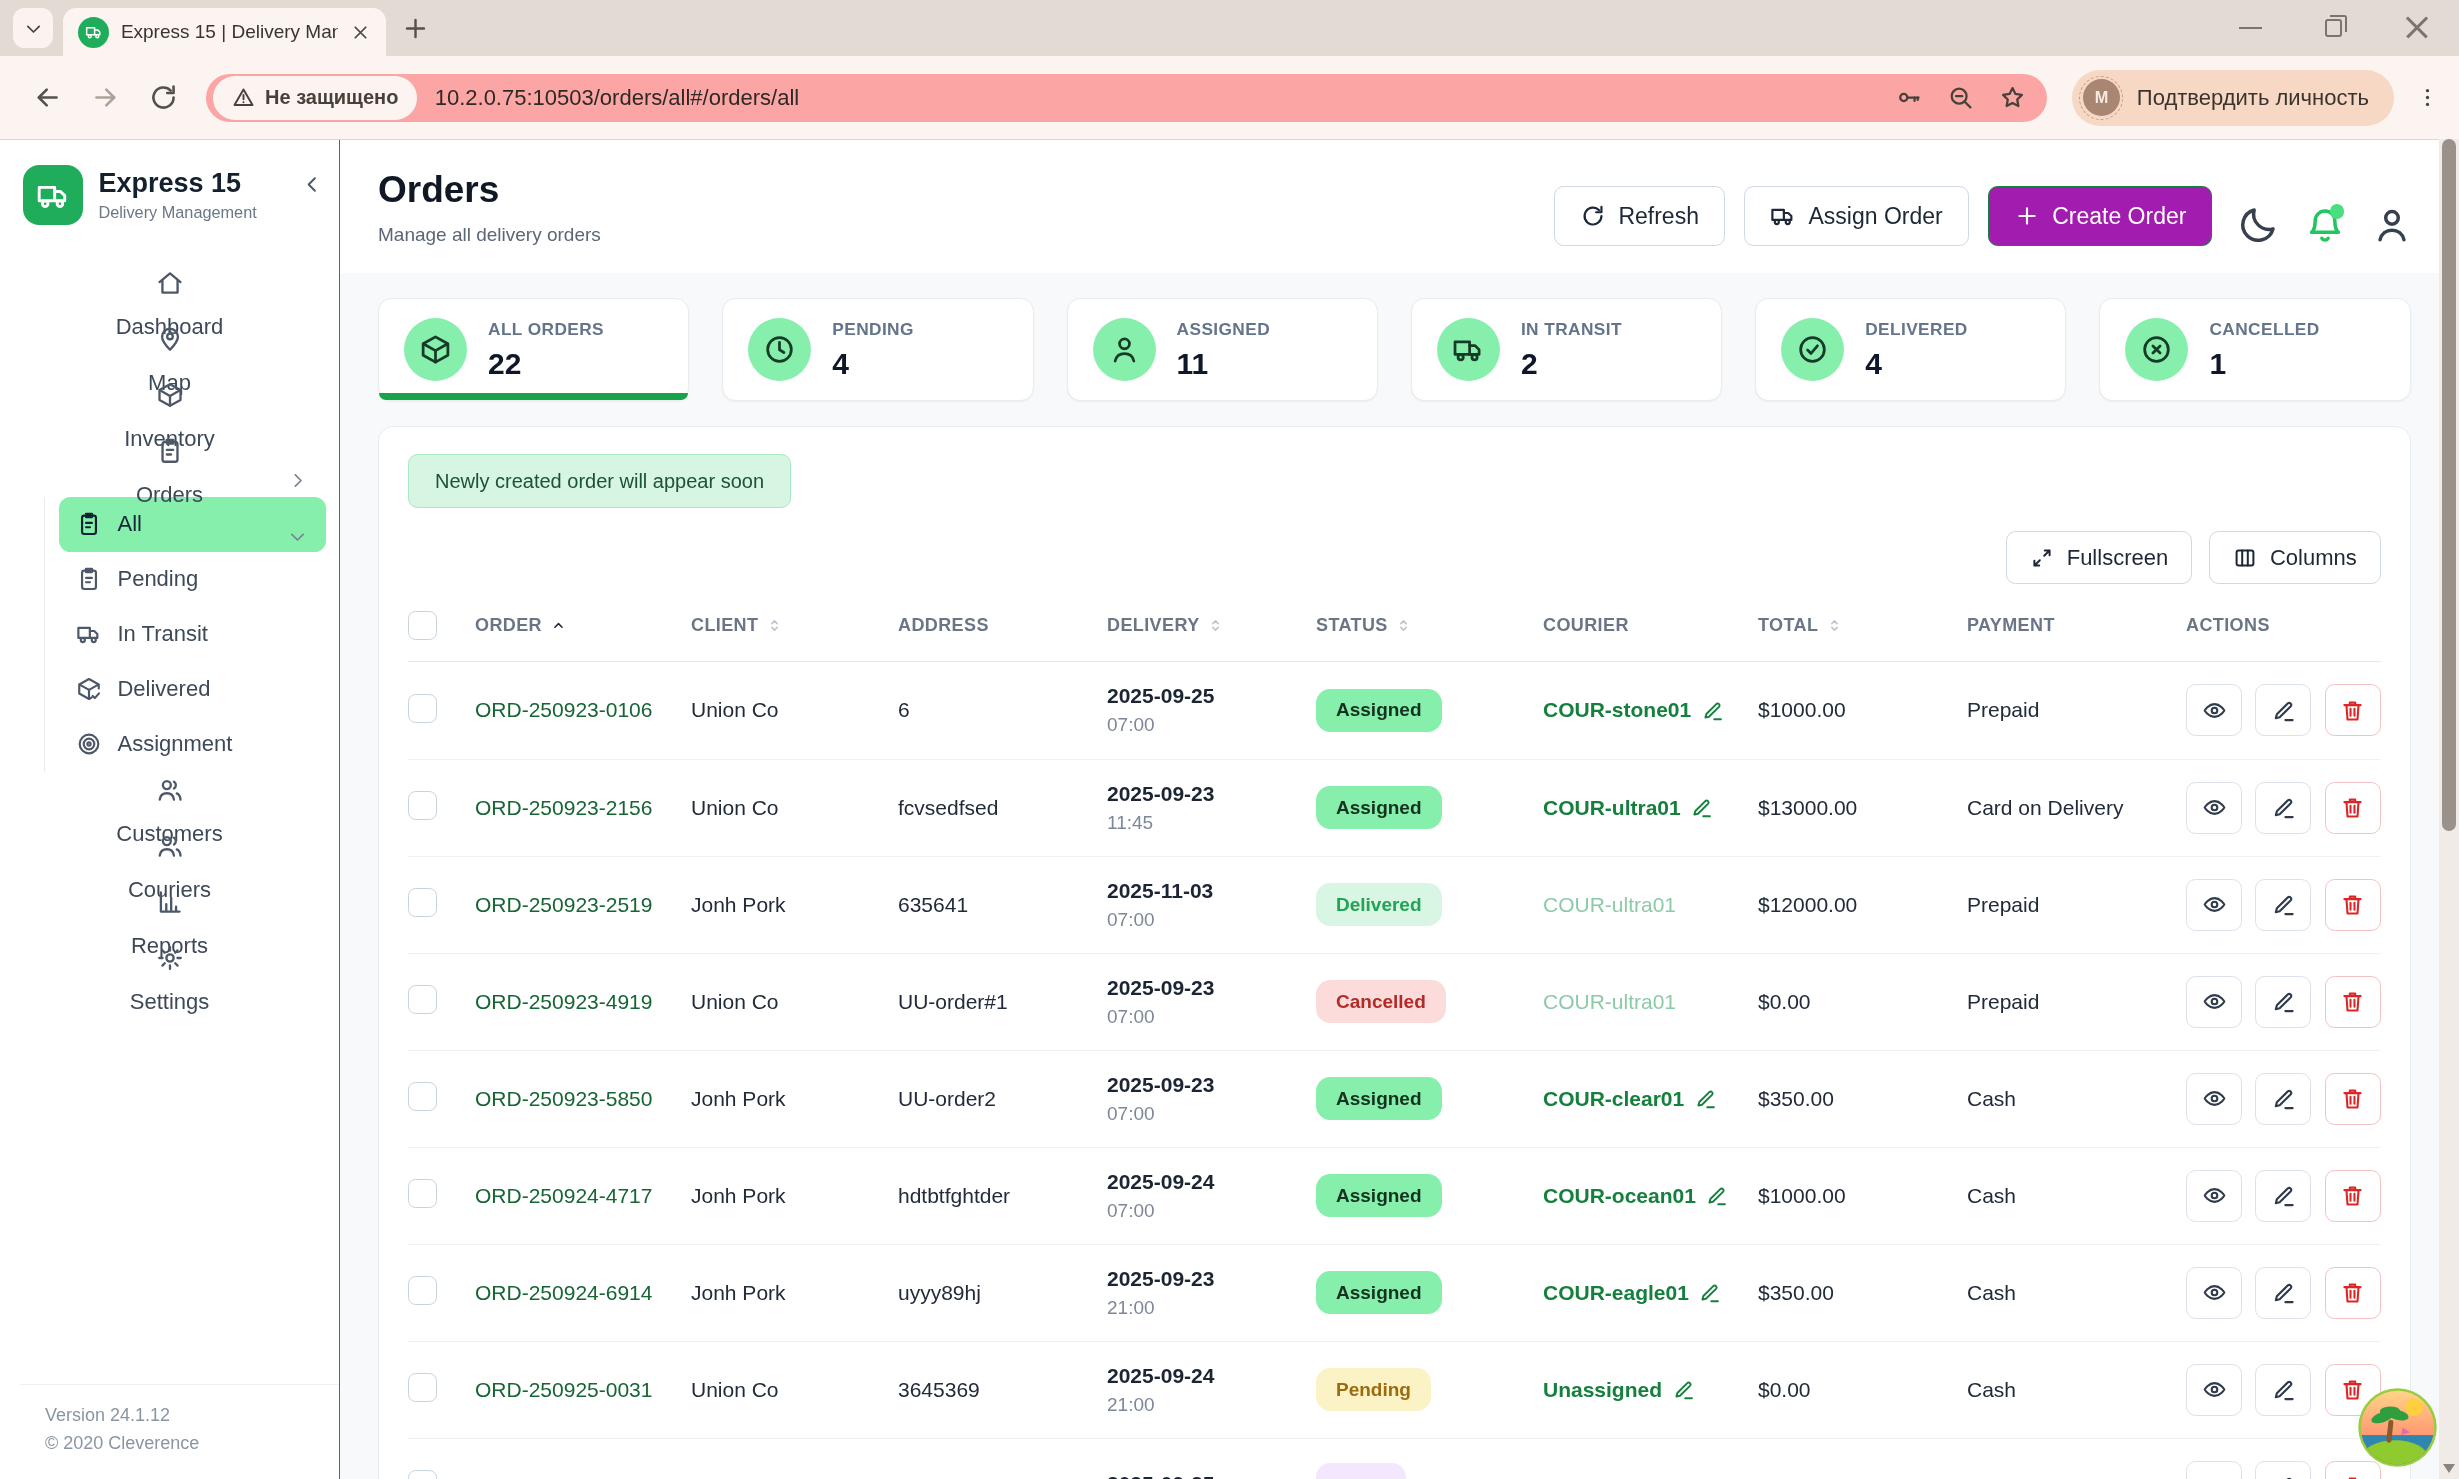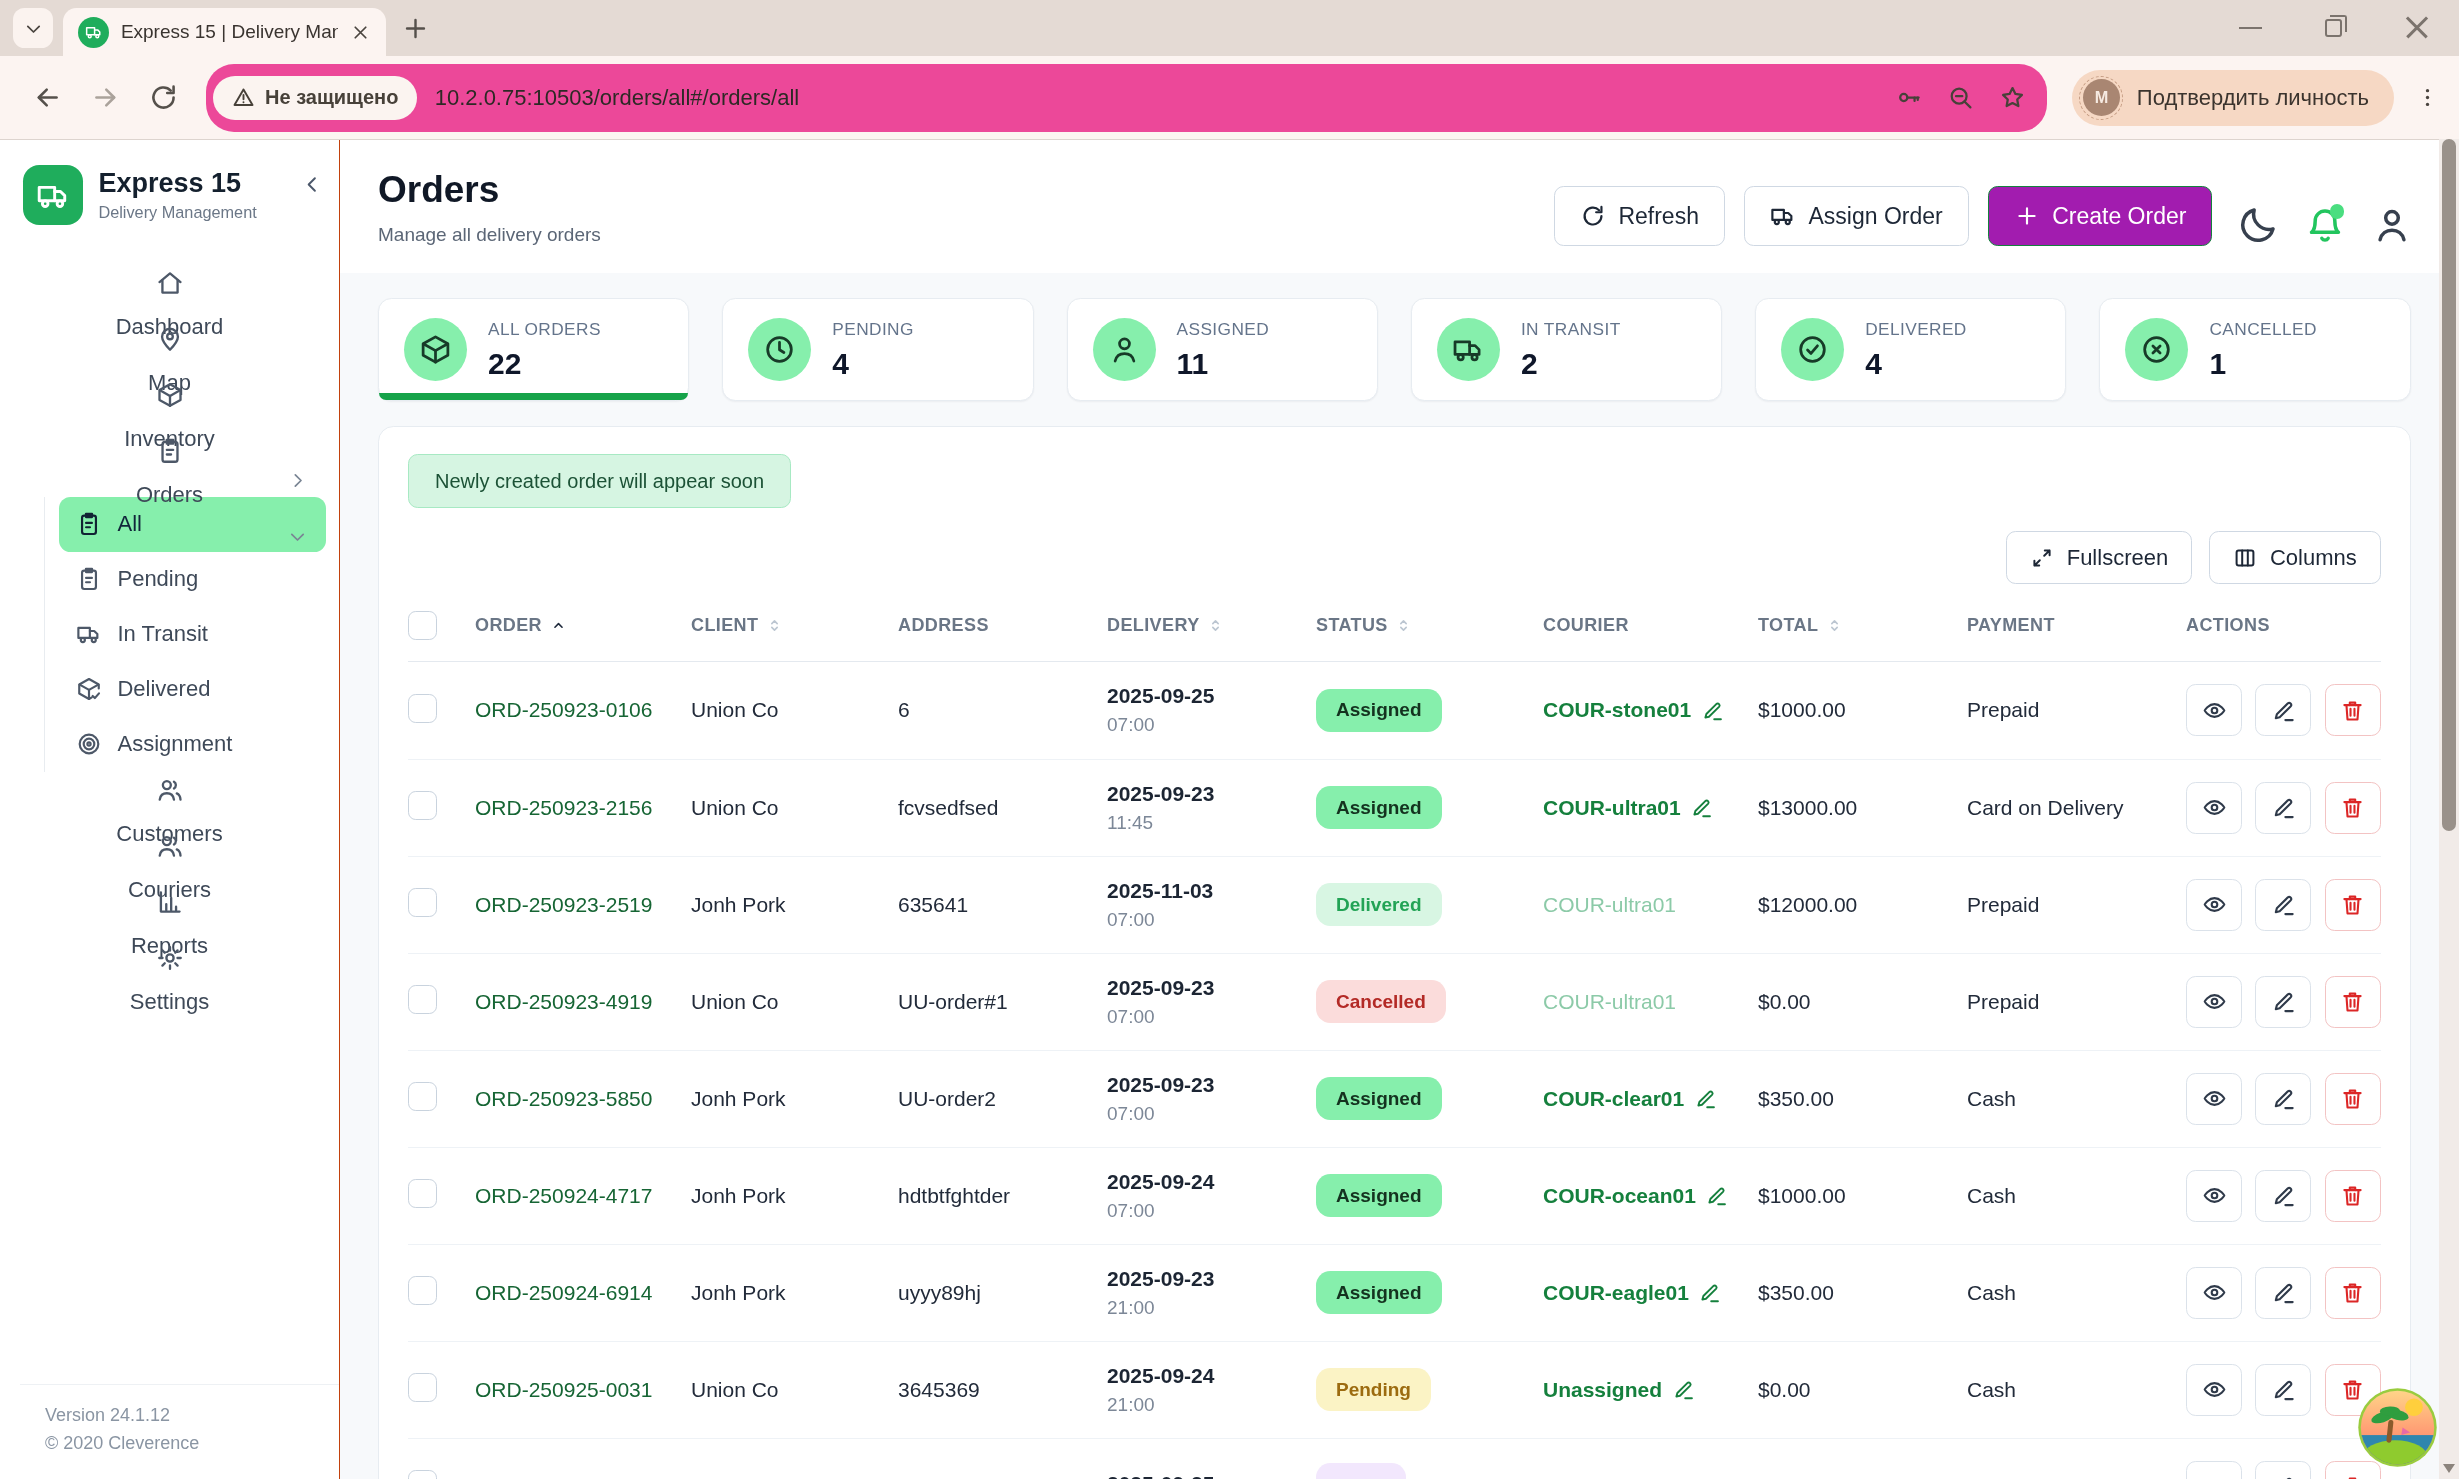--- a/index.html
+++ b/index.html
@@ -23,21 +23,21 @@
   .win-min { width:23px; height:2.9px; background:#7b736d; }
   .win-restore { width:17.3px; height:17.3px; border:2.4px solid #7b736d; border-radius:2.9px; position:relative; }
   .win-restore::after { content:""; position:absolute; left:2.9px; top:-6.7px; width:15.4px; height:15.4px; border-top:2.4px solid #7b736d; border-right:2.4px solid #7b736d; border-radius:0 2.9px 0 0; }
   .win-close { width:25px; height:25px; position:relative; }
   .win-close::before,.win-close::after { content:""; position:absolute; left:-1.9px; top:10.6px; width:28px; height:2.5px; background:#7b736d; }
   .win-close::before { transform:rotate(45deg);} .win-close::after { transform:rotate(-45deg);}
 
   .toolbar { height:84px; background:#fcf4f1; border-bottom:1px solid #ddd4cf; display:flex; align-items:center; padding:0 19px; }
   .navbtn { width:31px; height:31px; color:#55504b; margin:0 13.4px; }
   .navbtn.fwd { color:#aaa29b; }
-  .addressbar { flex:1; height:68px; background:#ec4899; border-radius:28px; display:flex; align-items:center; margin:0 13.4px; padding:0 21px 0 7.7px; }
+  .addressbar { flex:1; height:48px; background:#fca5a5; border-radius:28px; display:flex; align-items:center; margin:0 13.4px; padding:0 21px 0 7.7px; }
   .warn-chip { height:44px; background:#fbf4f0; border-radius:22px; display:flex; align-items:center; gap:9.6px; padding:0 19px; color:#474139; font-size:20px; font-weight:600; }
   .warn-chip span.ic { width:23px; height:23px; }
   .url { margin-left:17.3px; font-size:22px; color:#2d2925; flex:1; }
   .bar-ic { width:27px; height:27px; color:#474139; margin-left:25px; }
   .identity-pill { height:56px; background:#f6d8c4; border-radius:28px; display:flex; align-items:center; gap:13.4px; padding:0 25px 0 7.7px; margin-left:11.5px; font-size:22px; color:#3b342e; }
   .avatar-wrap { width:44px; height:44px; border-radius:50%; border:1.9px dashed #c49b82; display:flex; align-items:center; justify-content:center; }
   .avatar { width:37px; height:37px; border-radius:50%; background:#a98672; color:#f6eae2; font-size:16.3px; font-weight:700; display:flex; align-items:center; justify-content:center; }
   .kebab { width:25px; height:25px; color:#4a443f; margin-left:21px; }
 
   
@@ -71,21 +71,21 @@
   .icon-btn { width:42px; height:42px; border:none; background:none; color:#37404e; margin-left:5.8px; }
   .icon-btn.bell { color:#22c55e; position:relative; }
   .icon-btn.bell i { position:absolute; right:1.9px; top:0; width:14.4px; height:14.4px; border-radius:50%; background:#4ade80; }
 
   .content { padding:25px 56px 0 38px; }
   .stats { display:flex; gap:33px; }
   .stat-card { flex:1; background:#fff; border:1px solid #e7ecf1; border-radius:13.4px; padding:19px 25px; display:flex; align-items:center; gap:21px; position:relative; box-shadow:0 1px 1.9px rgba(15,23,42,.05); }
   .stat-card.active::after { content:""; position:absolute; left:0; right:0; bottom:0; height:7.7px; background:#16a34a; border-radius:0 0 13.4px 13.4px; }
   .stat-icon { width:63px; height:63px; border-radius:50%; background:#86efac; color:#173b28; display:flex; align-items:center; justify-content:center; flex:none; }
   .stat-icon span { width:33px; height:33px; }
-  .stat-label { font-size:17.3px; font-weight:400; letter-spacing:0.4px; color:#64748b; }
+  .stat-label { font-size:17.3px; font-weight:700; letter-spacing:0.4px; color:#64748b; }
   .stat-value { font-size:30px; font-weight:700; color:#0f172a; margin-top:6.7px; }
 
   .table-card { margin-top:25px; background:#fff; border:1px solid #e7ecf1; border-radius:15.4px 15.4px 0 0; padding:27px 29px 0; min-height:961px; --cols:67px 216px 207px 209px 209px 227px 215px 209px 219px 1fr; }
   .banner { display:inline-block; background:#d6f5e2; border:1px solid #a7e9c3; color:#1c5236; border-radius:9.6px; padding:14.4px 26px; font-size:20px; }
   .table-tools { display:flex; justify-content:flex-end; gap:17.3px; margin:23px 0 7.7px; }
   .btn.sm { height:53px; font-size:22px; padding:0 23px; }
   .btn.sm .bi { width:24px; height:24px; }
   .thead { display:grid; grid-template-columns:var(--cols); align-items:center; padding:19px 0 21px; border-bottom:1px solid #e4e9ef; }
   .th { display:flex; align-items:center; gap:6.7px; font-size:18px; font-weight:600; letter-spacing:0.4px; color:#6a7686; }
   .sort { width:19px; height:19px; }

